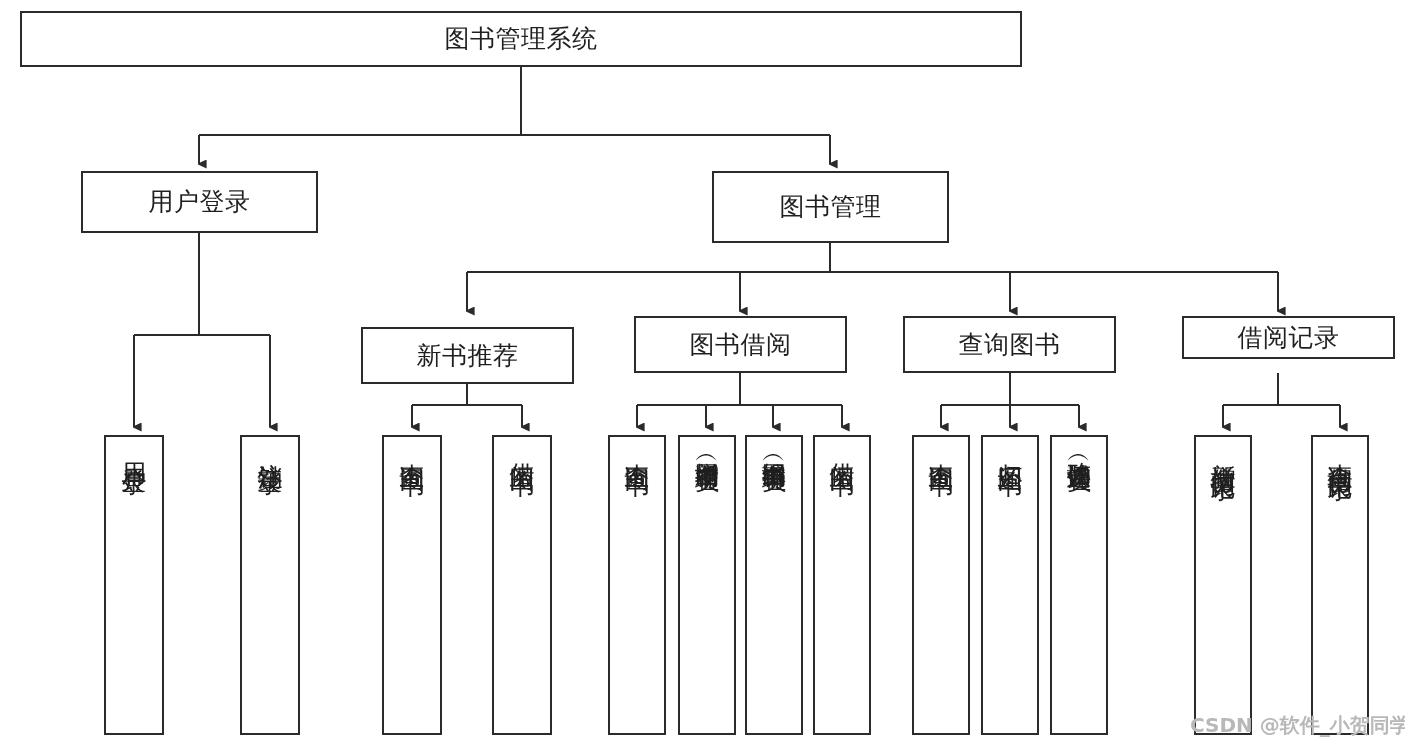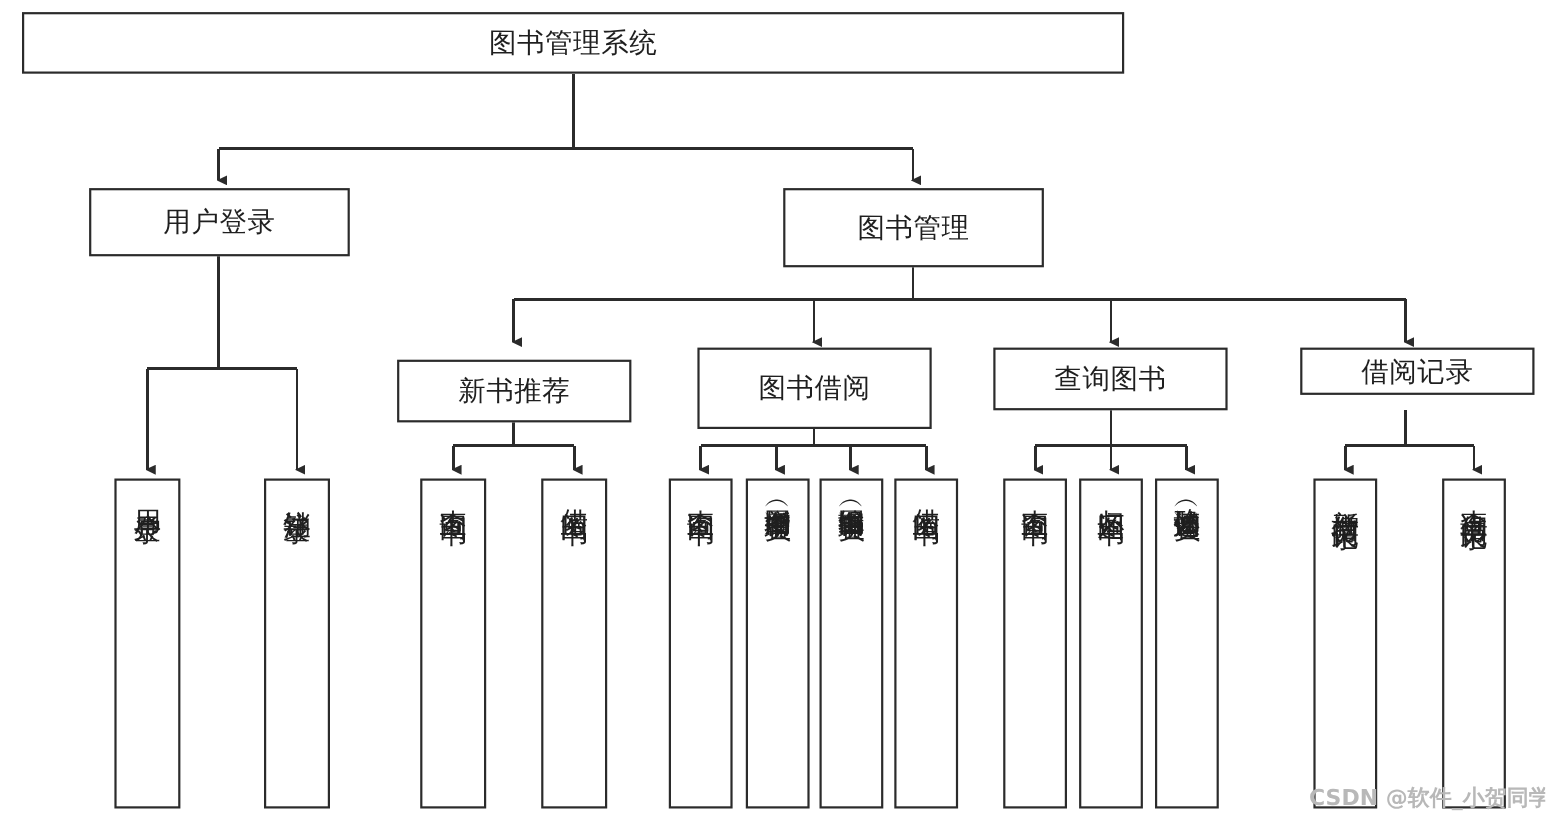--- a/index.html
+++ b/index.html
@@ -140,21 +140,21 @@
   <div class="node horiz" style="left:81px; top:171px; width:237px; height:62px;">
     <span class="label">用户登录</span>
   </div>
   <div class="node horiz" style="left:712px; top:171px; width:237px; height:72px;">
     <span class="label">图书管理</span>
   </div>
 
   <div class="node horiz" style="left:361px; top:316px; width:213px; height:57px;margin-top:11px;">
     <span class="label">新书推荐</span>
   </div>
-  <div class="node horiz" style="left:634px; top:316px; width:213px; height:74px;">
+  <div class="node horiz" style="left:634px; top:316px; width:213px; height:57px;">
     <span class="label">图书借阅</span>
   </div>
   <div class="node horiz" style="left:903px; top:316px; width:213px; height:57px;">
     <span class="label">查询图书</span>
   </div>
   <div class="node horiz" style="left:1182px; top:316px; width:213px; height:43px;">
     <span class="label">借阅记录</span>
   </div>
 
   <div class="node vert" style="left:104px; top:435px; width:60px; height:300px;">

